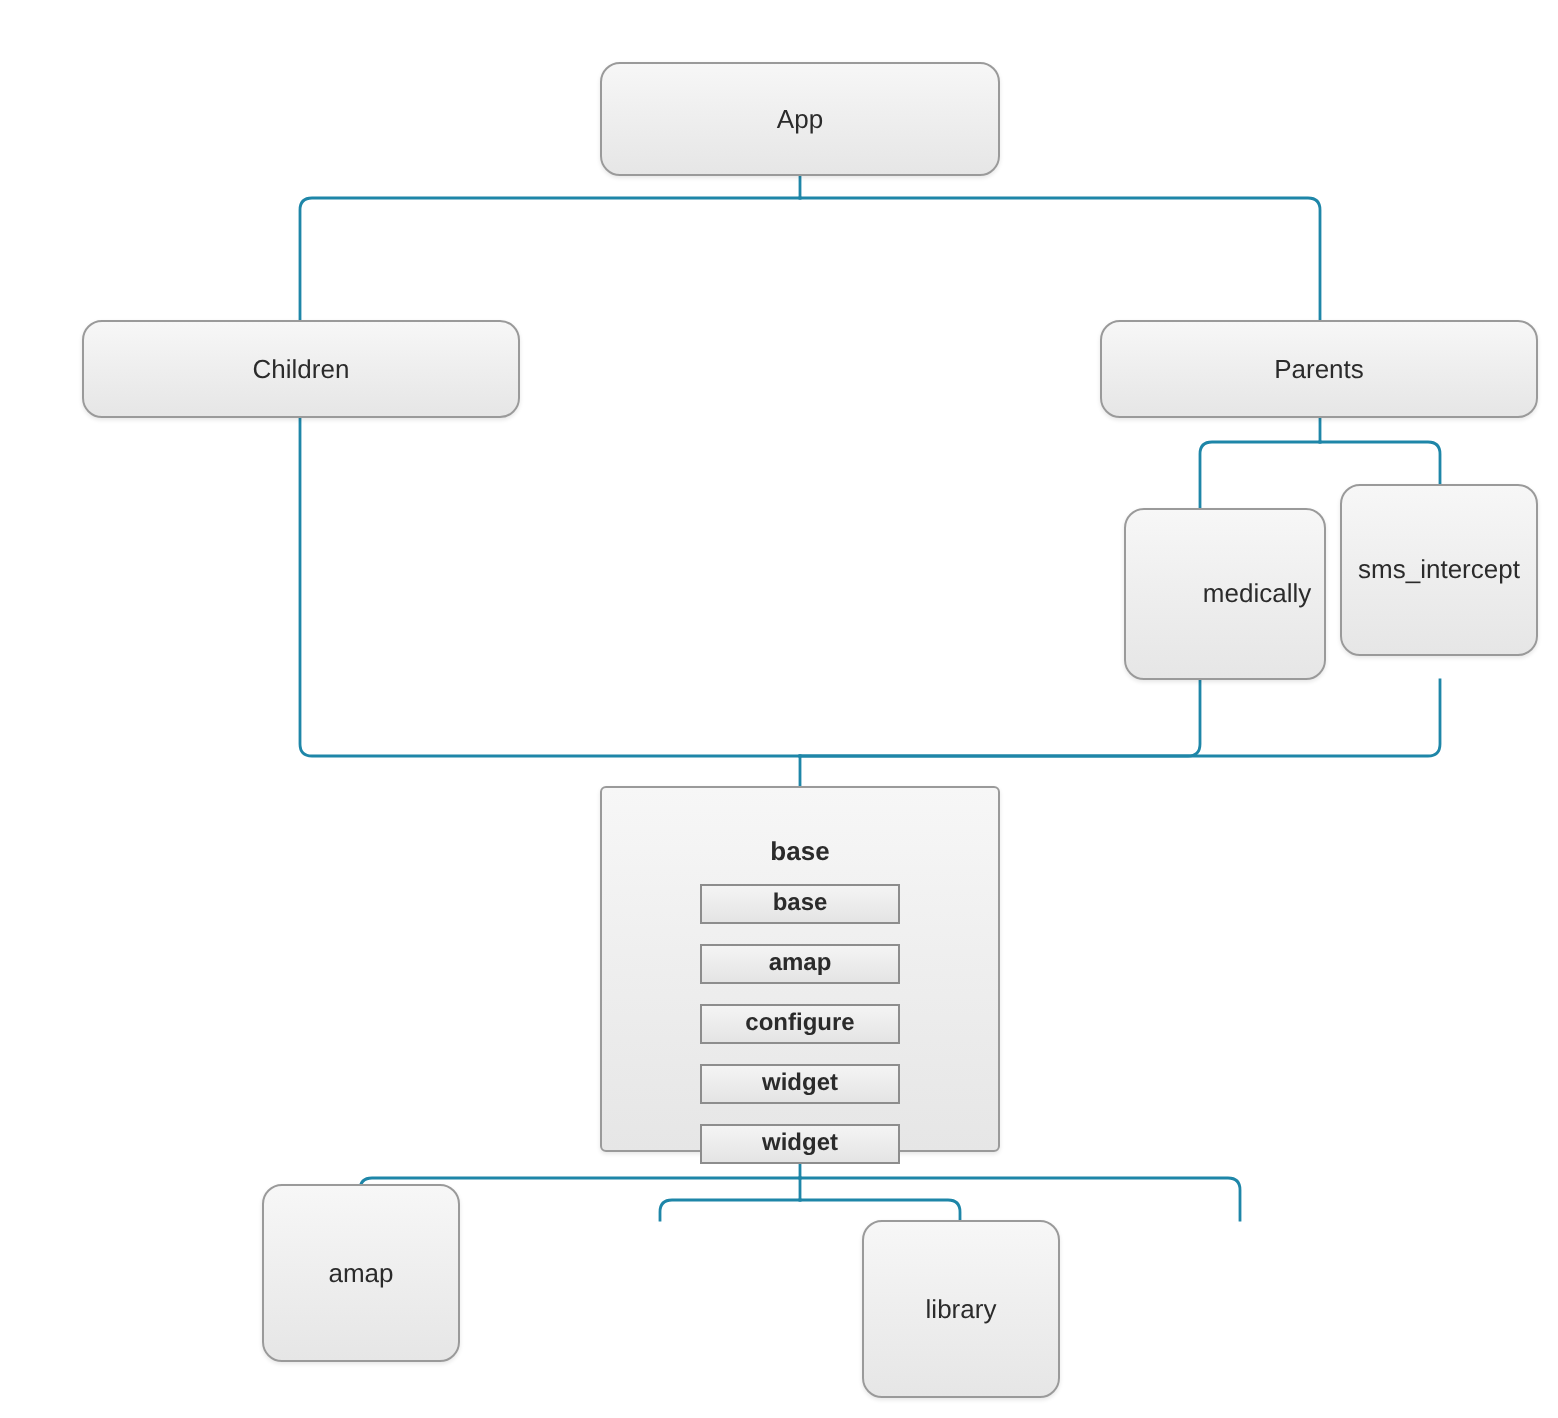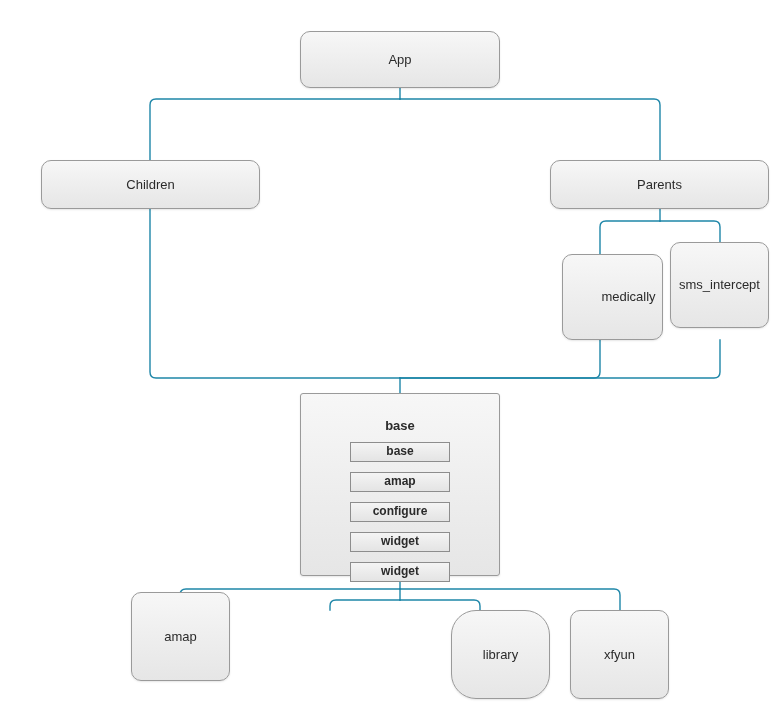--- a/index.html
+++ b/index.html
@@ -155,21 +155,18 @@
         <span>widget</span>
       </div>
     </div>
   </div>
 
   <div class="node" style="left:131px; top:592px; width:99px; height:89px;">
     <span class="node-label">amap</span>
   </div>
 
 
-  <div class="node" style="left:451px; top:610px; width:99px; height:89px;border-radius:25px;">
+  <div class="node" style="left:431px; top:610px; width:99px; height:89px;">
     <span class="node-label">library</span>
   </div>
 
-  <div class="node" style="left:570px; top:610px; width:99px; height:89px;">
-    <span class="node-label">xfyun</span>
-  </div>
 
 </div>
 
 </body></html>

